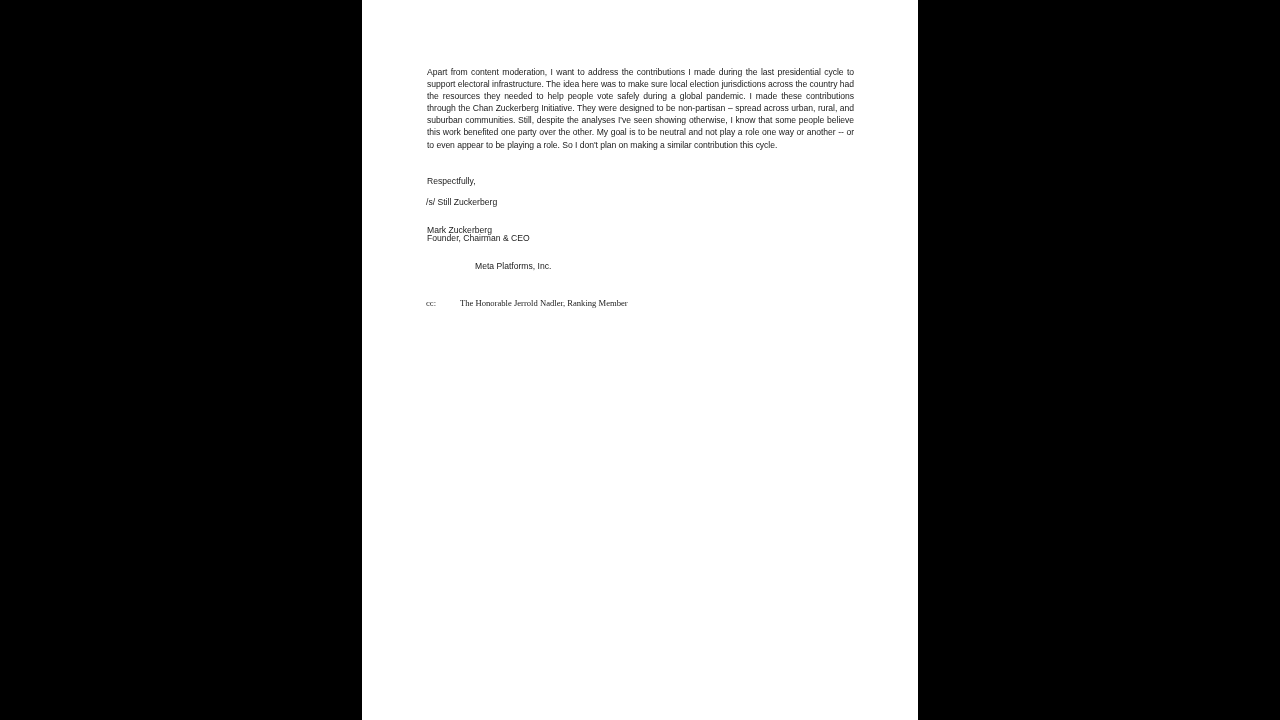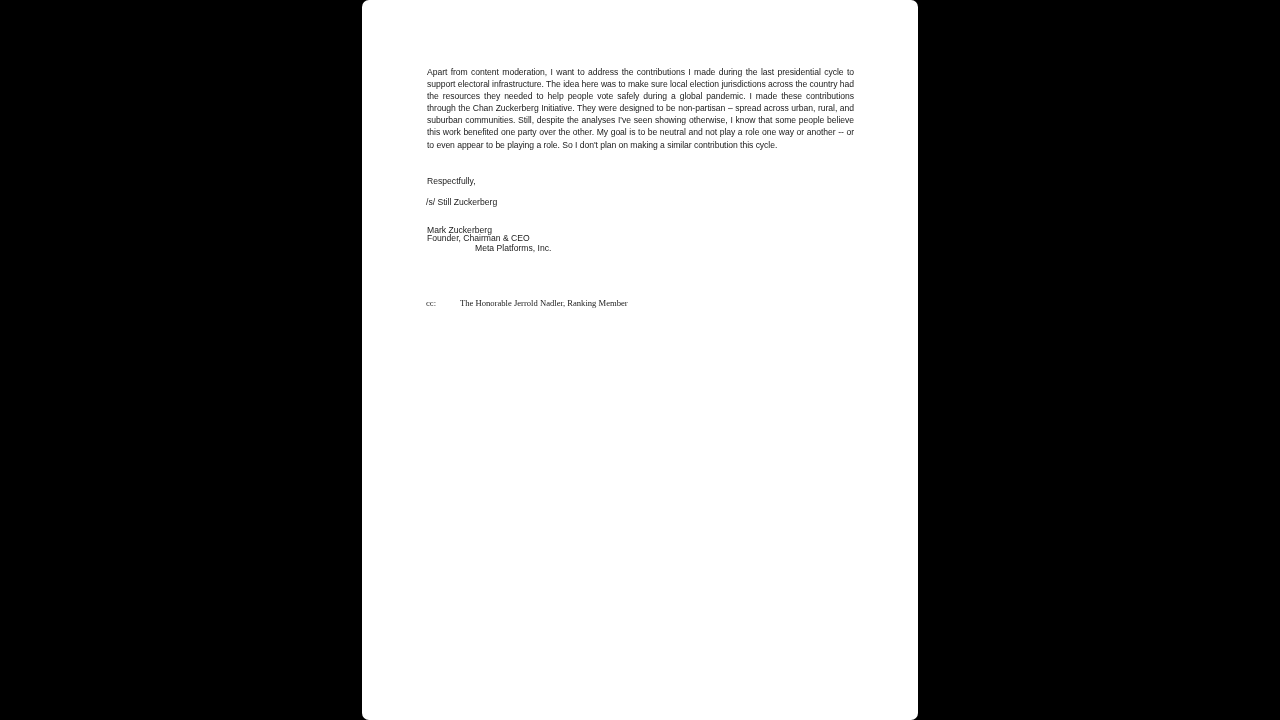--- a/index.html
+++ b/index.html
@@ -10,21 +10,20 @@
       background: #000000;
       overflow: hidden;
     }
     .page {
       position: absolute;
       left: 362px;
       top: 0;
       width: 556px;
       height: 720px;
       background: #ffffff;
-      border-radius: 7px;
     }
     .body-text {
       position: absolute;
       left: 65px;
       top: 66px;
       width: 427px;
       font-family: "Liberation Sans", sans-serif;
       font-size: 8.6px;
       line-height: 12.1px;
       color: #1a1a1a;
@@ -65,18 +64,18 @@
   <div class="body-text">
     <p class="para">Apart from content moderation, I want to address the contributions I made during the last presidential cycle to support electoral infrastructure. The idea here was to make sure local election jurisdictions across the country had the resources they needed to help people vote safely during a global pandemic. I made these contributions through the Chan Zuckerberg Initiative. They were designed to be non-partisan – spread across urban, rural, and suburban communities. Still, despite the analyses I've seen showing otherwise, I know that some people believe this work benefited one party over the other. My goal is to be neutral and not play a role one way or another -- or to even appear to be playing a role. So I don't plan on making a similar contribution this cycle.</p>
   </div>
 
   <div class="line" style="top:175px;text-align:right;">Respectfully,</div>
 
   <div class="line" style="top:196px; left:64px;">/s/ Still Zuckerberg</div>
 
   <div class="line" style="top:224px;text-align:center;">Mark Zuckerberg</div>
   <div class="line" style="top:232px;">Founder, Chairman &amp; CEO</div>
-  <div class="line" style="top:242px;padding-left:48px;">Meta Platforms, Inc.</div>
+  <div class="line" style="top:260px;padding-left:48px;">Meta Platforms, Inc.</div>
 
   <div class="cc-row">
     <span class="cc-label">cc:</span><span>The Honorable Jerrold Nadler, Ranking Member</span>
   </div>
 </div>
 
 </body></html>

